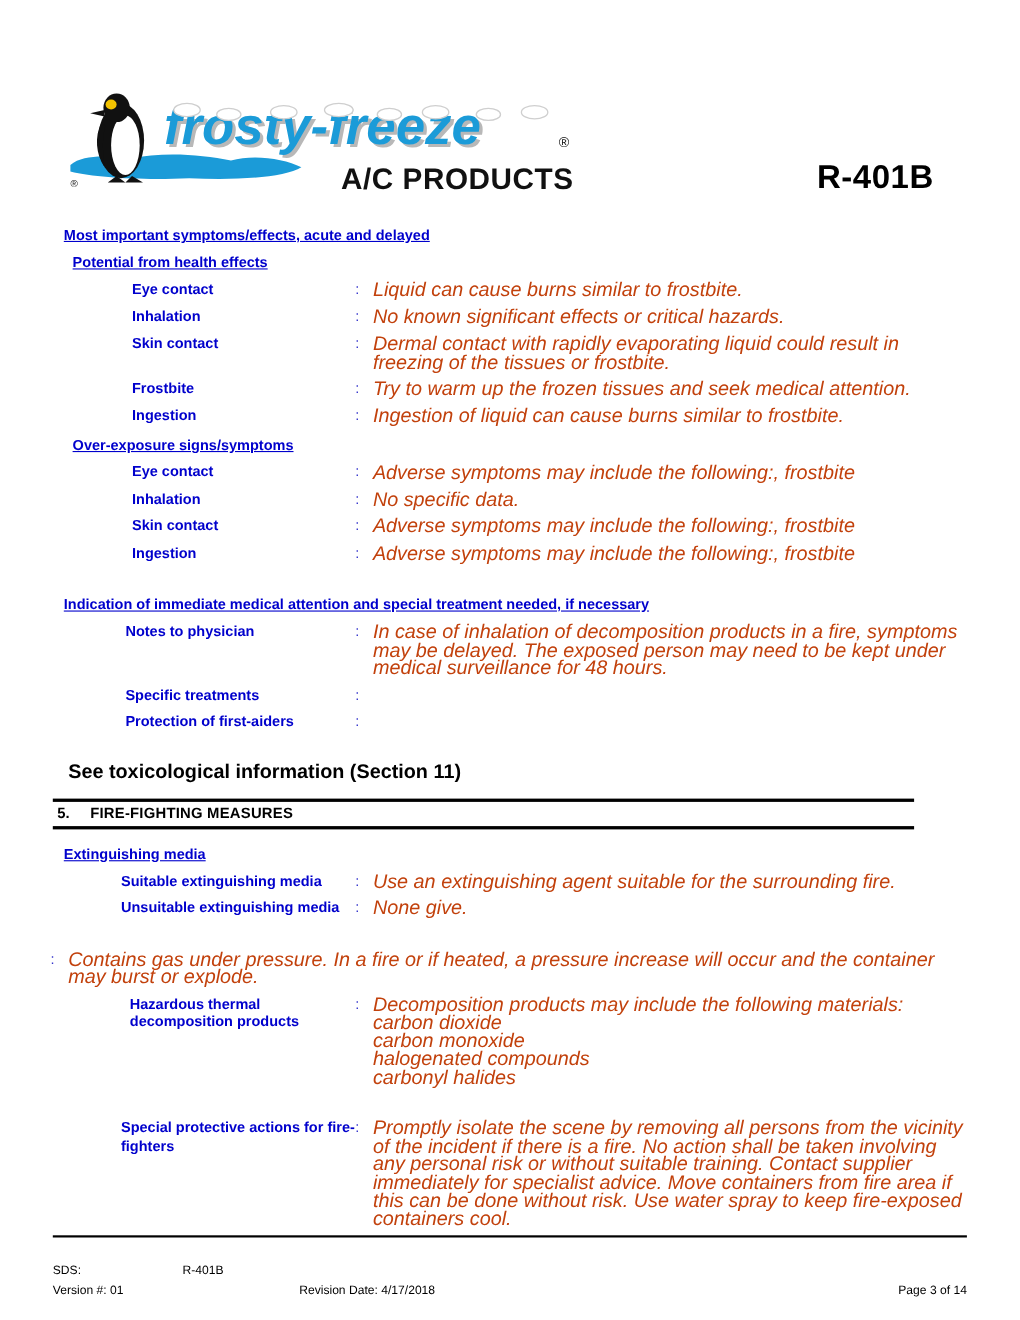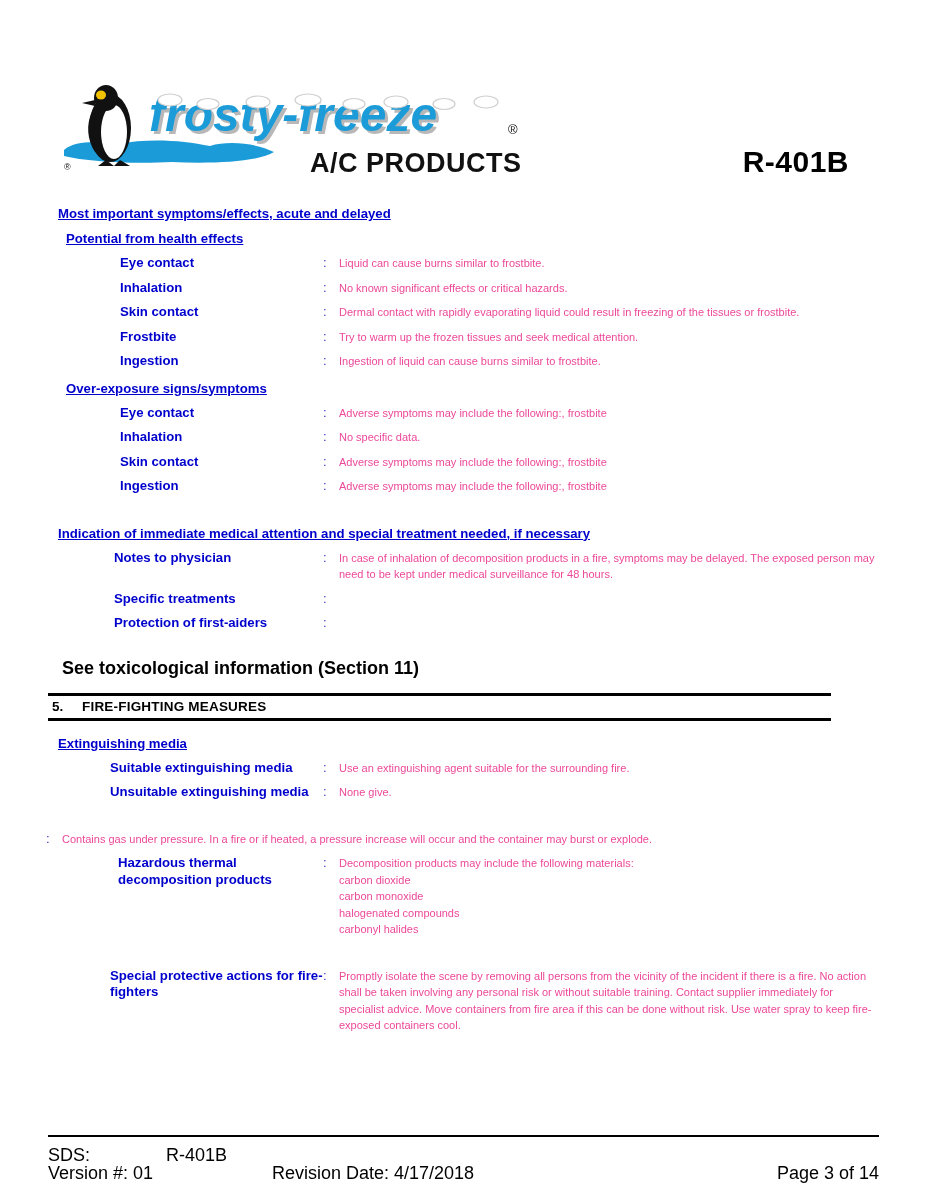--- a/index.html
+++ b/index.html
@@ -80,24 +80,25 @@
   }
   .row .colon {
     color: #3333CC;
     font-size: 13.2px;
     line-height: 16.5px;
     width: 16px;
     flex: 0 0 16px;
     text-align: left;
   }
   .row .value {
-    color: #ec4899;
-    font-size: 11px;
+    color: #c2410c;
+    font-size: 18px;
     line-height: 16.5px;
     flex: 1;
+    font-style: italic;
   }
   .row .value .sub {
     display: block;
     line-height: 16.5px;
   }
 
   
   .ind-a .label { margin-left: 74px; width: 203px; flex: 0 0 203px; }
   .ind-b .label { margin-left: 68px; width: 209px; flex: 0 0 209px; }
   .ind-c .label { margin-left: 64px; width: 213px; flex: 0 0 213px; }
@@ -132,22 +133,22 @@
   .section-bar .num { width: 34px; flex: 0 0 34px; padding-left: 4px; }
   .section-bar .title { letter-spacing: 0.2px; }
 
   
   .footer {
     position: absolute;
     left: 48px;
     right: 48px;
     bottom: 18px;
     border-top: 2px solid #000;
-    padding-top: 9px;
-    font-size: 18px;
+    padding-top: 21px;
+    font-size: 11px;
     color: #000;
   }
   .footer-row {
     display: flex;
     line-height: 18px;
   }
   .f-c1 { width: 118px; flex: 0 0 118px; }
   .f-c2 { flex: 1; }
   .f-c3 { margin-left: 106px; flex: 1; }
   .f-right { margin-left: auto; text-align: right; }

